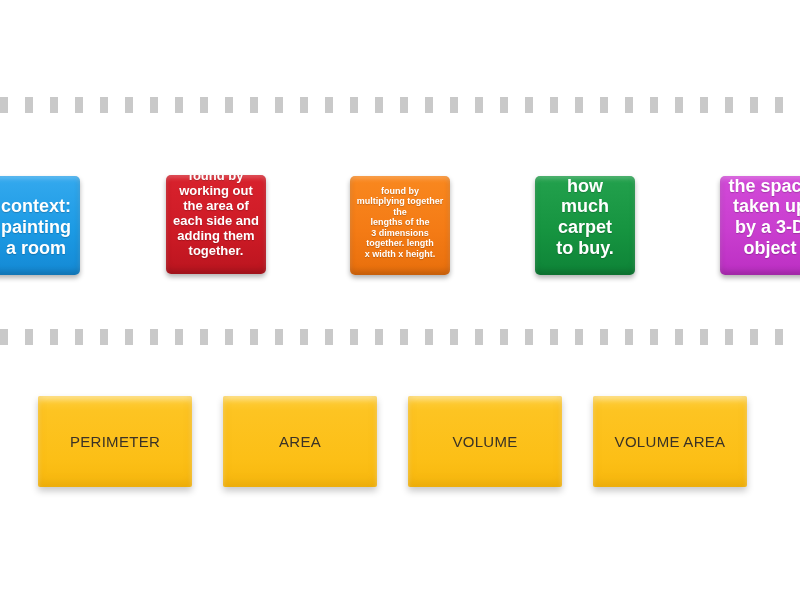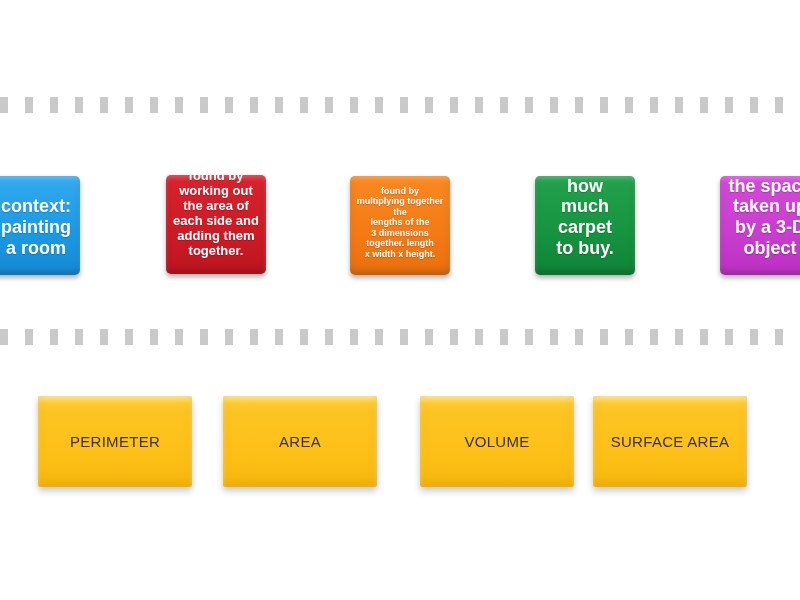--- a/index.html
+++ b/index.html
@@ -206,21 +206,21 @@
 object</span>
       </div>
     </div>
   <div id="ans-layer">
       <div class="ans-card" style="left: 38px; top: 396px; width: 154px; height: 91px;">
         <span>PERIMETER</span>
       </div>
       <div class="ans-card" style="left: 223px; top: 396px; width: 154px; height: 91px;">
         <span>AREA</span>
       </div>
-      <div class="ans-card" style="left: 408px; top: 396px; width: 154px; height: 91px; margin-left: 12px;">
+      <div class="ans-card" style="left: 408px; top: 396px; width: 154px; height: 91px;">
         <span>VOLUME</span>
       </div>
       <div class="ans-card" style="left: 593px; top: 396px; width: 154px; height: 91px;">
-        <span>SURFACE AREA</span>
+        <span>VOLUME AREA</span>
       </div>
     </div>
 
 </div>
 
 </body></html>

